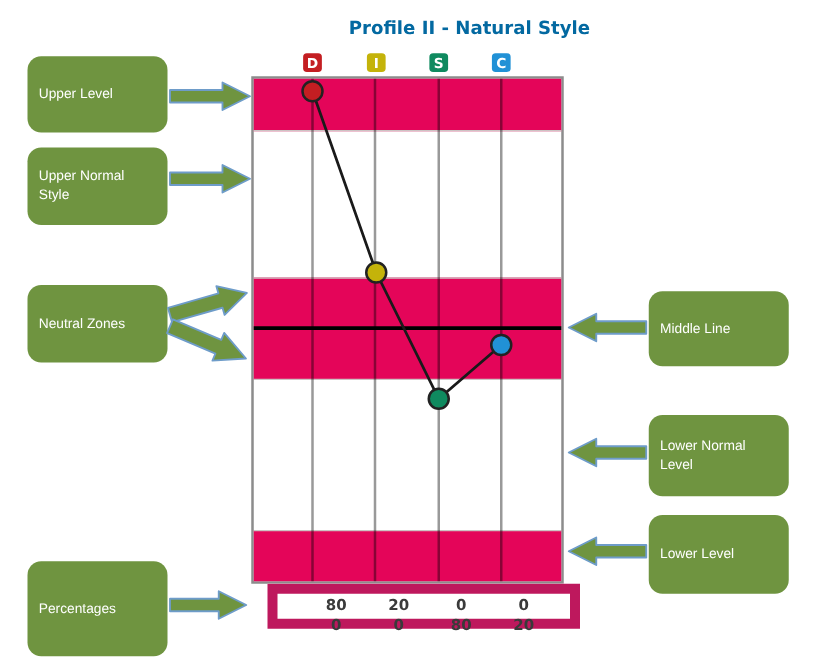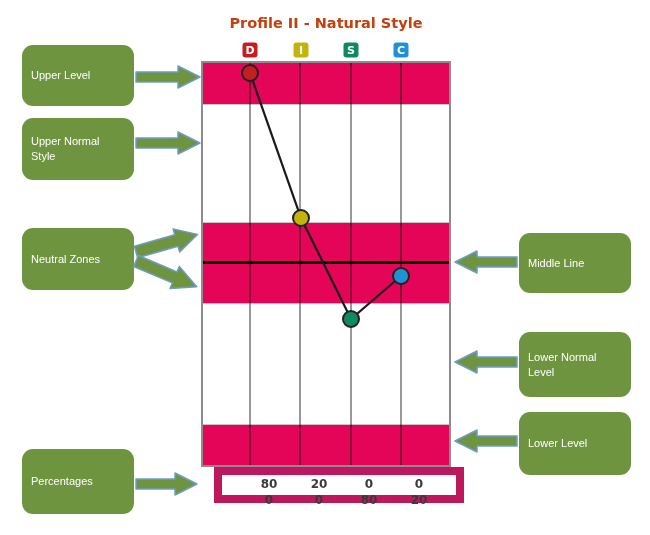--- a/index.html
+++ b/index.html
@@ -2,22 +2,22 @@
 <html style="--band_pink: #E40559; --callout_green: #6F9440; --arrow_outline: #6E9CC9; --chart_border_gray: #8C8C8C; --grid_gray: #999999; --middle_line_black: #000000;"><head>
 <meta charset="utf-8">
 <style>
   html,body{margin:0;padding:0;background:#fff;}
   .canvas{
     position:relative;width:650px;height:535px;background:#fff;overflow:hidden;
     font-family:"Liberation Sans",sans-serif;
   }
   
   .title{
-    position:absolute;left:180px;top:15px;width:292px;text-align:center;
-    font-family:"DejaVu Sans",sans-serif;font-weight:bold;font-size:14.5px;color:#c2410c;
+    position:absolute;left:180px;top:15px;width:292px;text-align:right;
+    font-family:"DejaVu Sans",sans-serif;font-weight:bold;font-size:14.5px;color:#0369a1;
     white-space:nowrap;
   }
   
   .hdr{position:absolute;top:42px;width:16px;height:16px;}
   .hdr text{
     font-family:"DejaVu Sans",sans-serif;font-weight:bold;font-size:11px;
     fill:#fff;text-anchor:middle;
   }
   .hdr-d{left:242px}.hdr-i{left:293px}.hdr-s{left:343px}.hdr-c{left:393px}
   
@@ -60,21 +60,21 @@
   
   .callout{
     position:absolute;width:112px;background:var(--callout_green,#6F9440);
     border-radius:11px;color:#fff;display:flex;align-items:center;
     font-size:11px;line-height:1.35;box-sizing:border-box;padding-left:9px;
   }
   .callout .txt{width:76px;}
   .co-upper{left:22px;top:45px;height:61px;}
   .co-upnorm{left:22px;top:118px;height:62px;}
   .co-neutral{left:22px;top:228px;height:62px;}
-  .co-perc{left:22px;top:449px;height:65px;}
+  .co-perc{left:22px;top:449px;height:76px;}
   .co-midline{left:519px;top:233px;height:60px;}
   .co-lownorm{left:519px;top:332px;height:65px;}
   .co-lower{left:519px;top:412px;height:63px;}
   
   .arrows{position:absolute;left:0;top:0;z-index:5;pointer-events:none;}
   .arrow{
     fill:var(--callout_green,#6F9440);
     stroke:var(--arrow_outline,#6E9CC9);stroke-width:1.5;stroke-linejoin:round;
   }
 </style>

